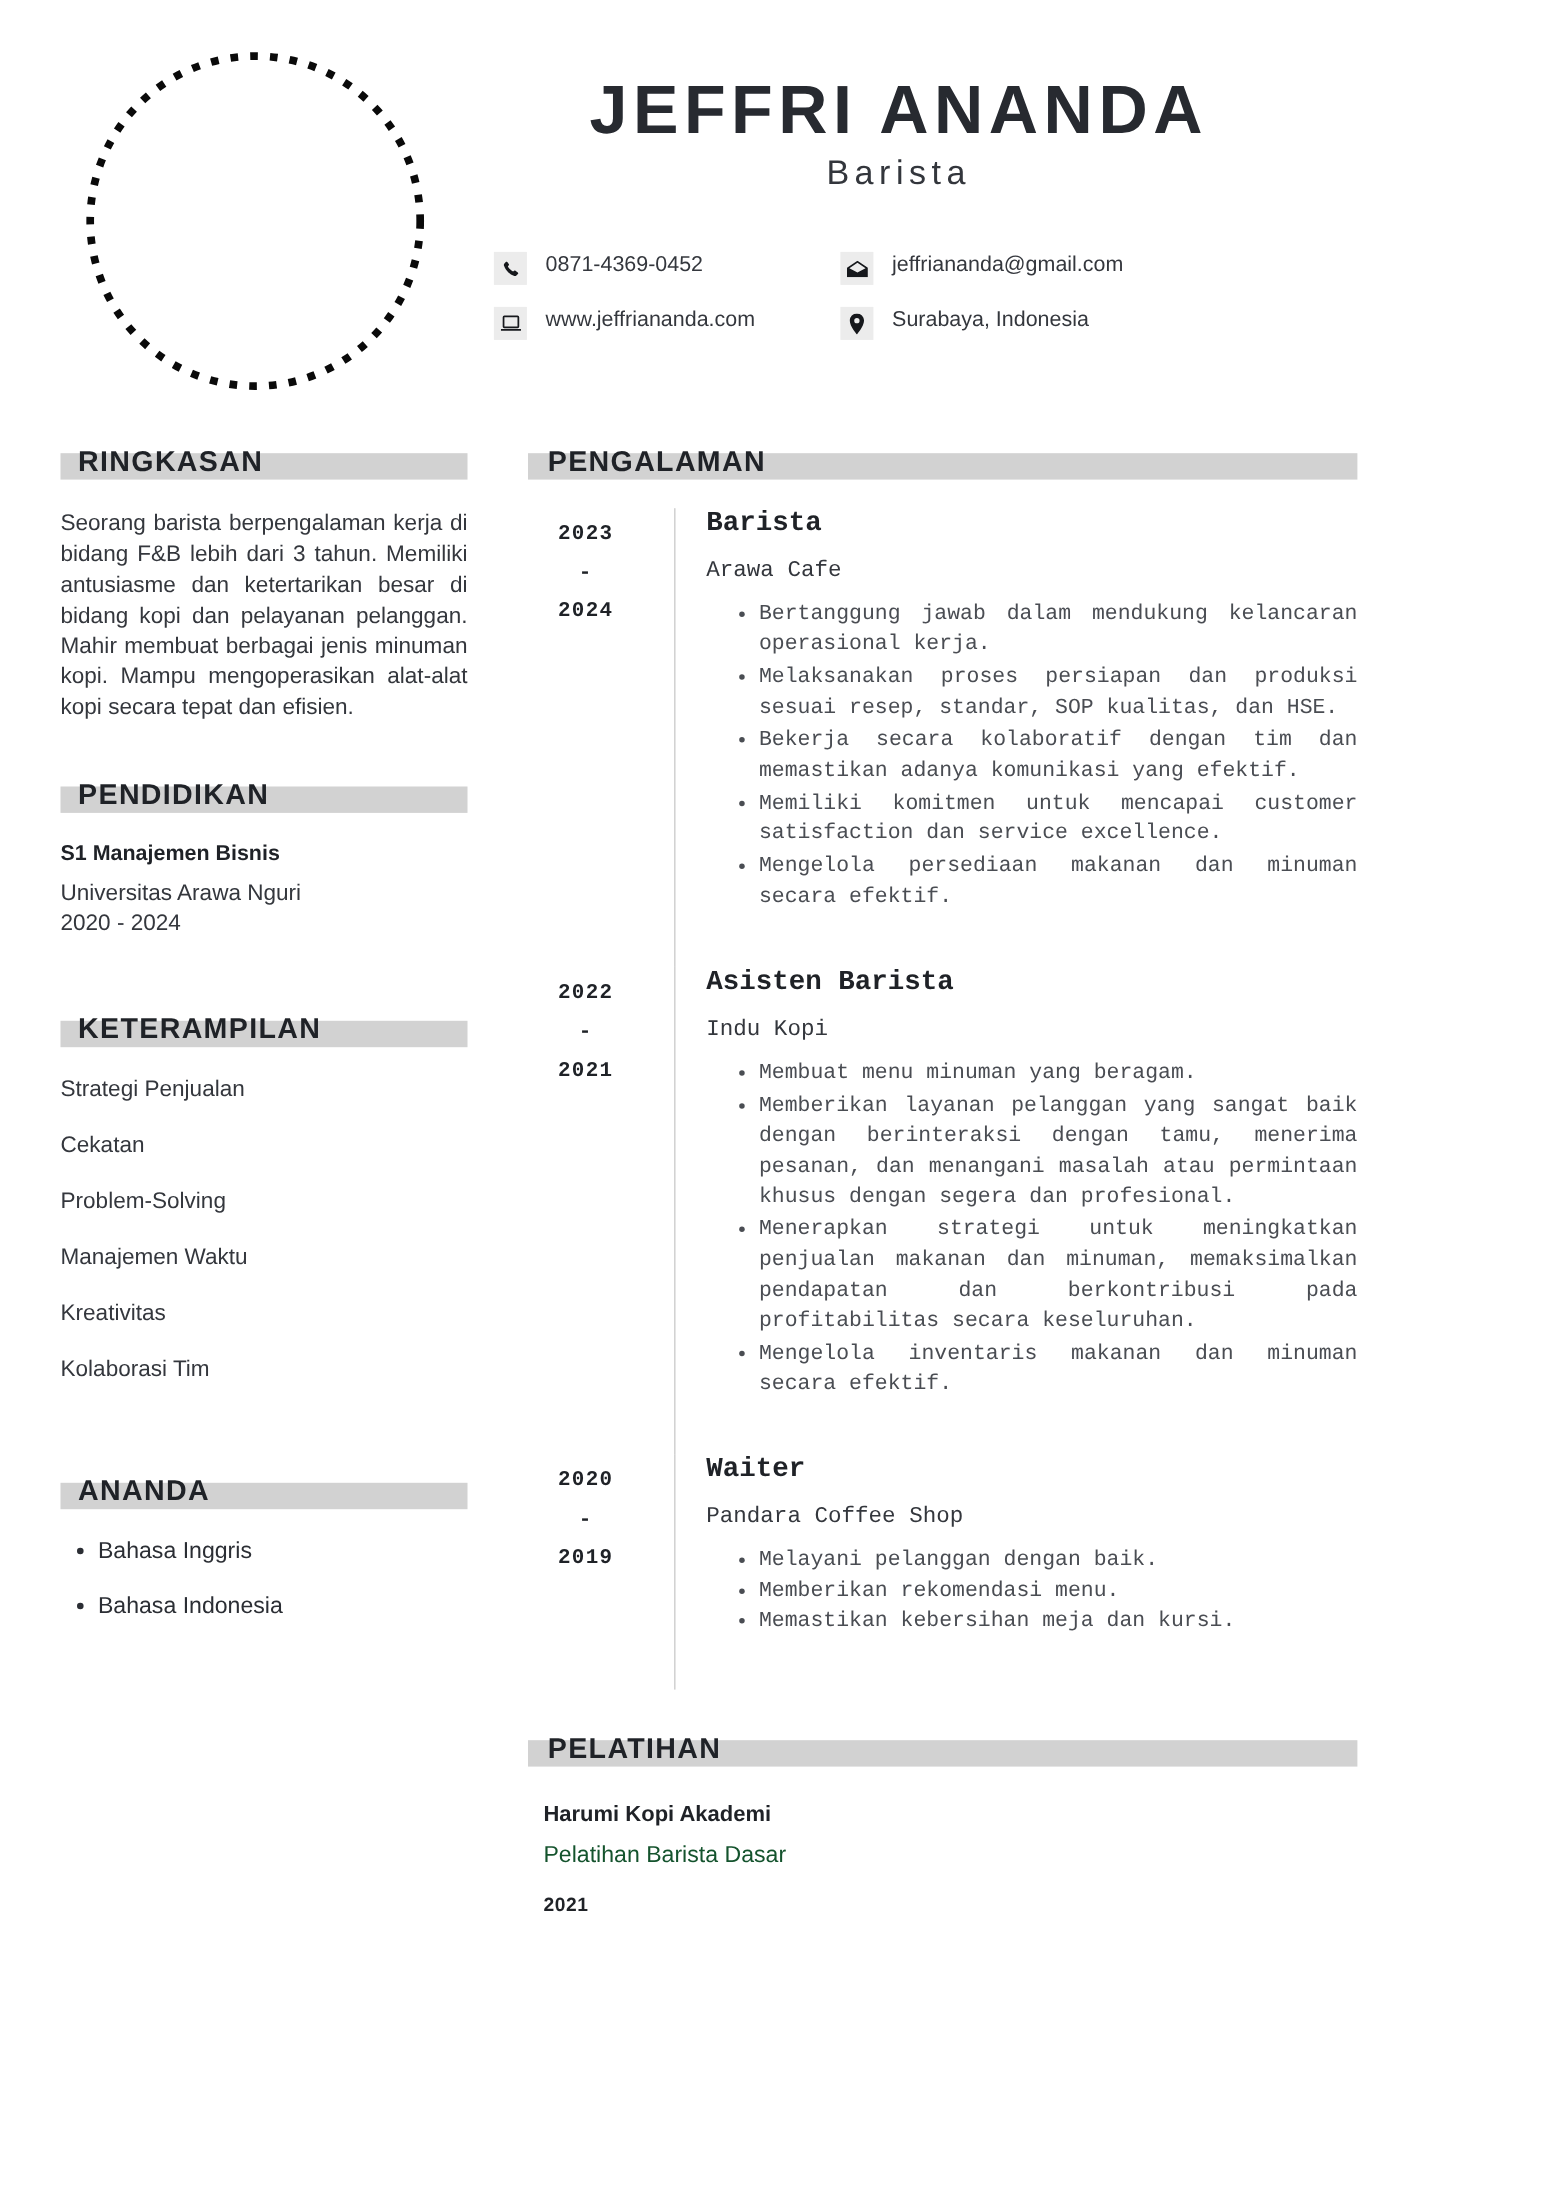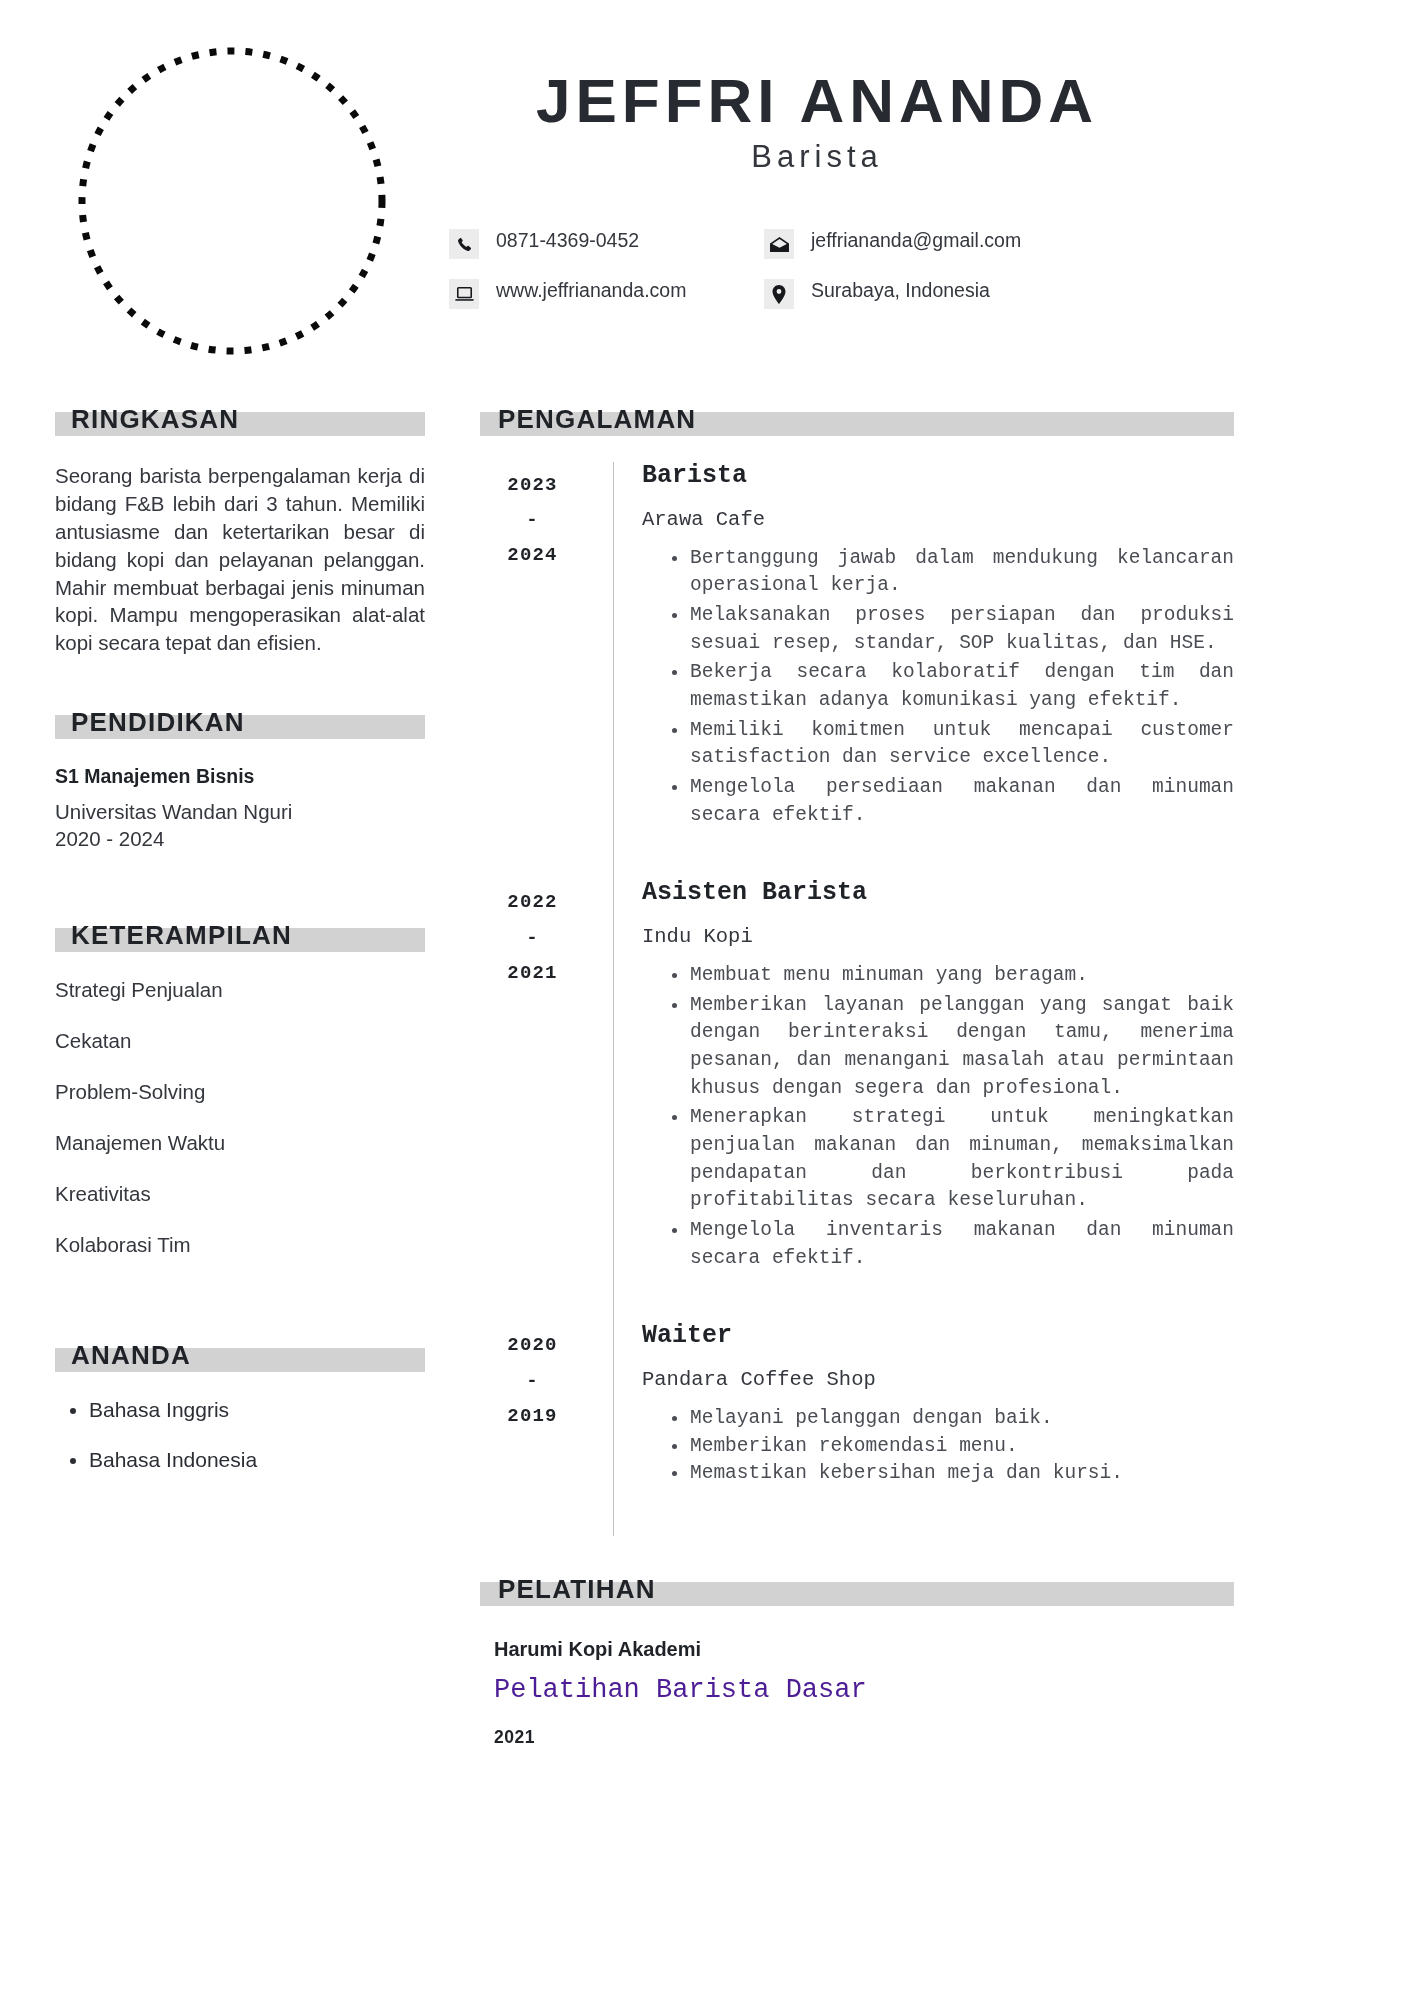--- a/index.html
+++ b/index.html
@@ -260,24 +260,23 @@
 
   
   .training-block { padding-left: 14px; padding-top: 6px; }
   .tr-name {
     font-size: 20px;
     font-weight: 700;
     color: #1f2227;
     margin-bottom: 14px;
   }
   .tr-desc {
-    font-size: 27px;
-    color: #4c1d95;
+    font-size: 21px;
+    color: #14532d;
     margin-bottom: 22px;
-    font-family: Liberation Mono, monospace;
   }
   .tr-year {
     font-size: 17.5px;
     font-weight: 700;
     color: #1f2227;
     letter-spacing: 0.5px;
   }
 
   .spacer-lg { height: 52px; }
   .spacer-md { height: 34px; }
@@ -355,21 +354,21 @@
       </div>
       <p class="summary">Seorang barista berpengalaman kerja di bidang F&amp;B lebih dari 3 tahun. Memiliki antusiasme dan ketertarikan besar di bidang kopi dan pelayanan pelanggan. Mahir membuat berbagai jenis minuman kopi. Mampu mengoperasikan alat-alat kopi secara tepat dan efisien.</p>
 
       <div class="sec-head">
         <span class="bar"></span>
         <span class="txt">PENDIDIKAN</span>
       </div>
 
       <div class="edu-block">
         <div class="edu-degree">S1 Manajemen Bisnis</div>
-        <div class="edu-school">Universitas Wandan Nguri</div>
+        <div class="edu-school">Universitas Arawa Nguri</div>
         <div class="edu-years">2020 - 2024</div>
       </div>
 
 
       <div class="spacer-md"></div>
 
       <div class="sec-head">
         <span class="bar"></span>
         <span class="txt">KETERAMPILAN</span>
       </div>

